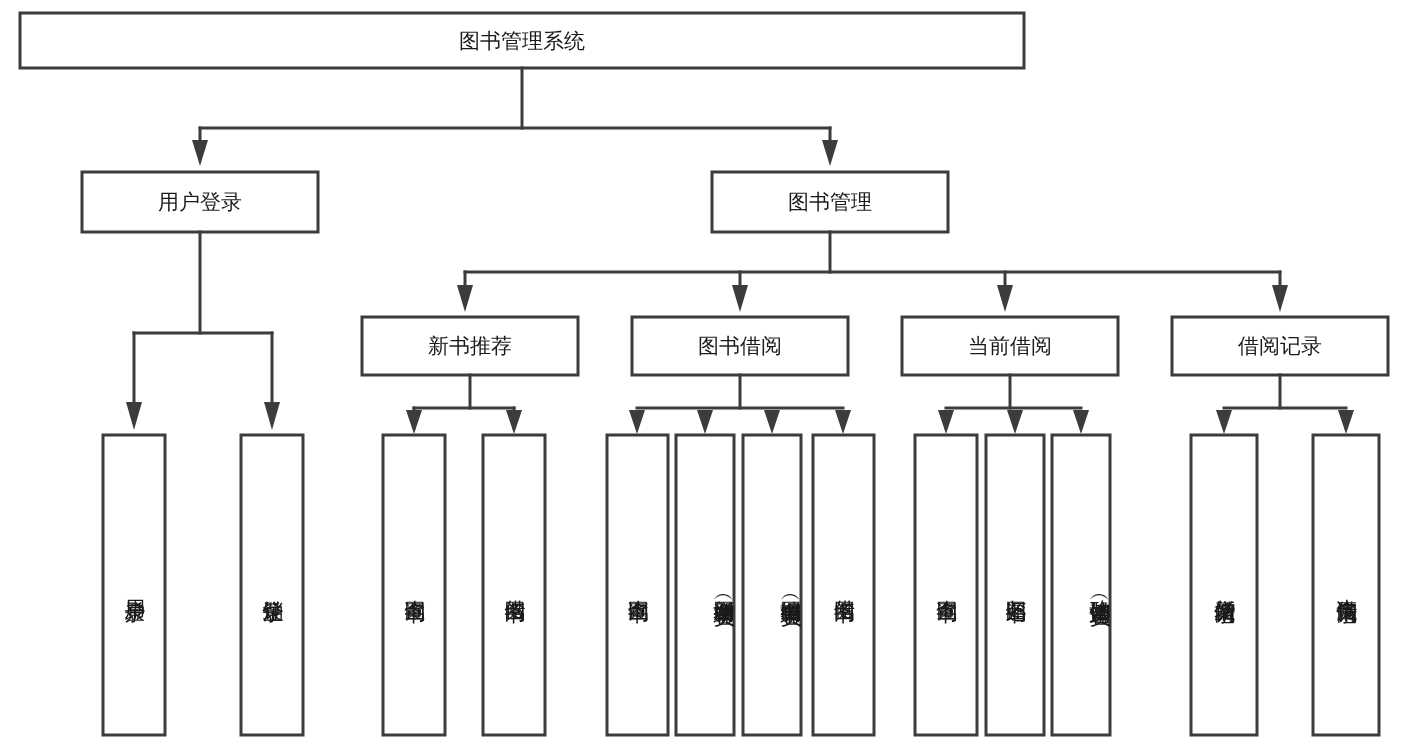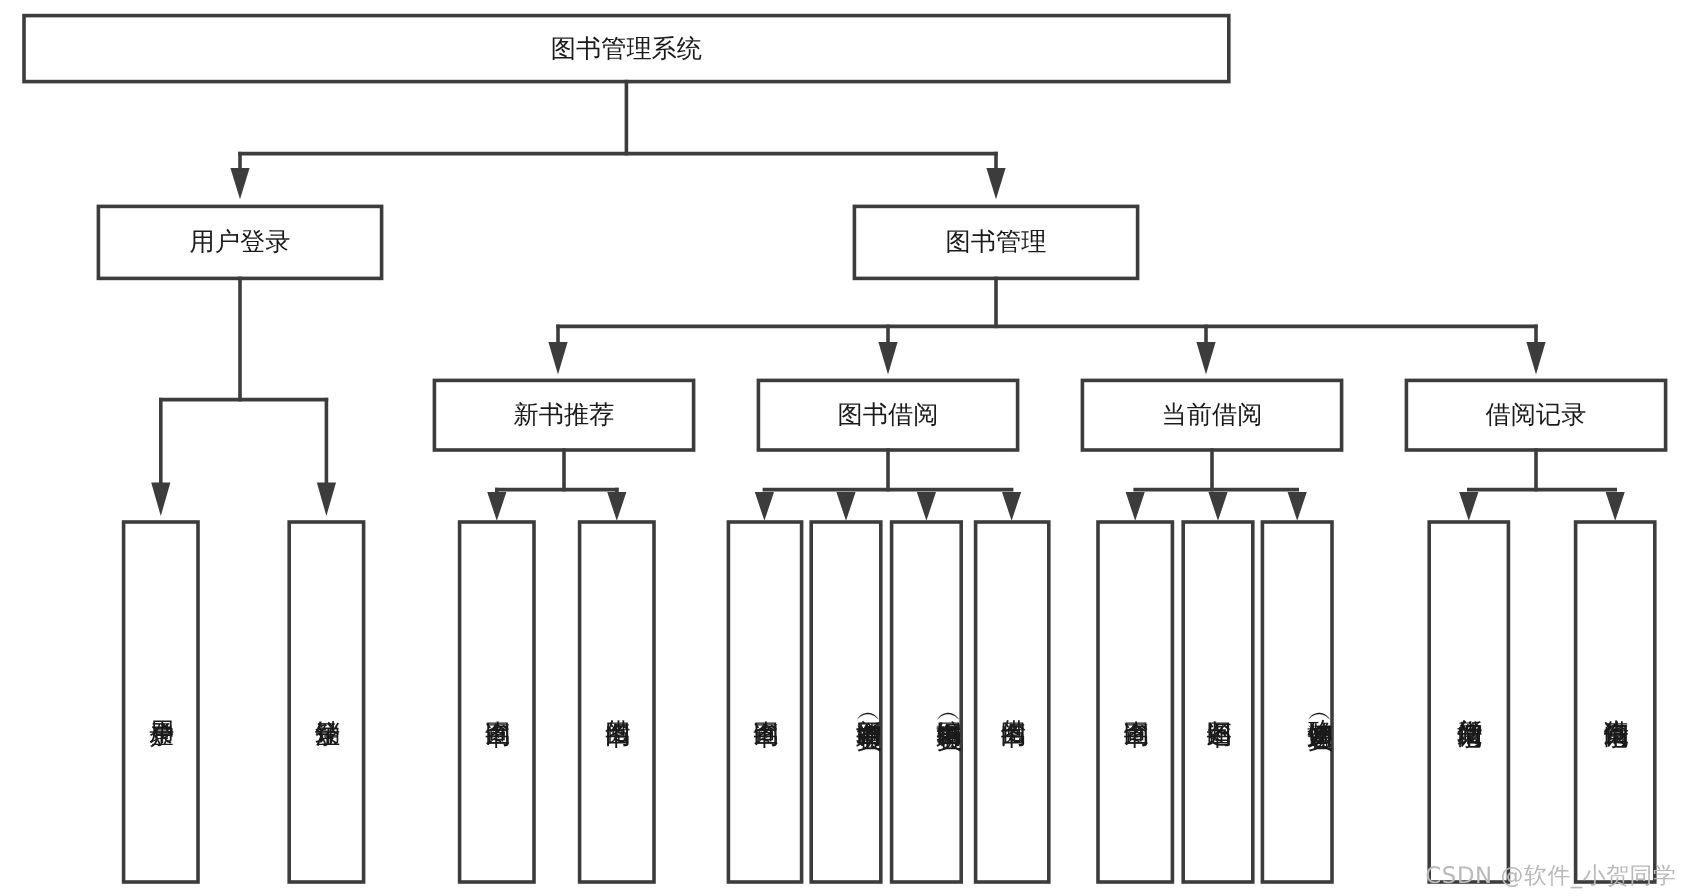--- a/index.html
+++ b/index.html
@@ -184,15 +184,14 @@
   <div class="leaf-label-wrap" style="left:743px; top:435px; width:58px; height:300px; align-items:flex-start; padding-top:4px;">编辑图书（管理员）</div>
   <div class="leaf-label-wrap" style="left:813px; top:435px; width:61px; height:300px;">借阅图书</div>
 
   <div class="leaf-label-wrap" style="left:915px; top:435px; width:62px; height:300px;">查询图书</div>
   <div class="leaf-label-wrap" style="left:986px; top:435px; width:58px; height:300px;">归还图书</div>
   <div class="leaf-label-wrap" style="left:1052px; top:435px; width:58px; height:300px; align-items:flex-start; padding-top:4px;">确认归还（管理员）</div>
 
   <div class="leaf-label-wrap" style="left:1191px; top:435px; width:66px; height:300px;">新增借阅记录</div>
   <div class="leaf-label-wrap" style="left:1313px; top:435px; width:66px; height:300px;">查询借阅记录</div>
 
-  <div class="watermark">CSDN @软件_小贺同学</div>
 
 </div>
 
 </body></html>

